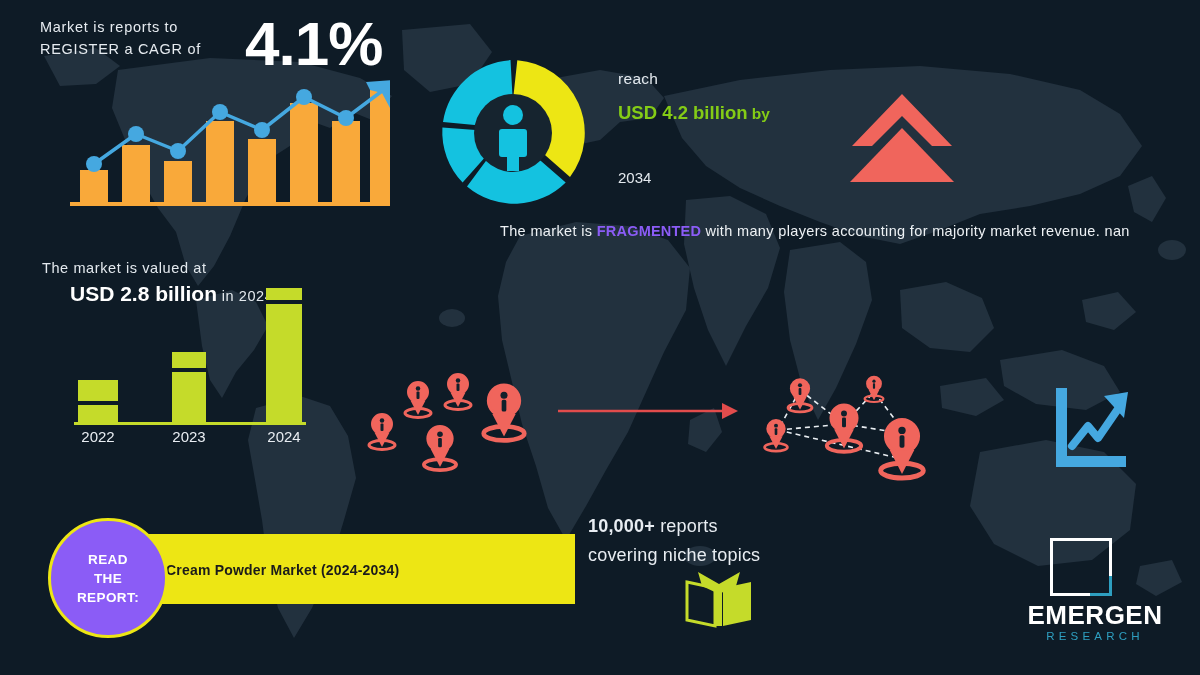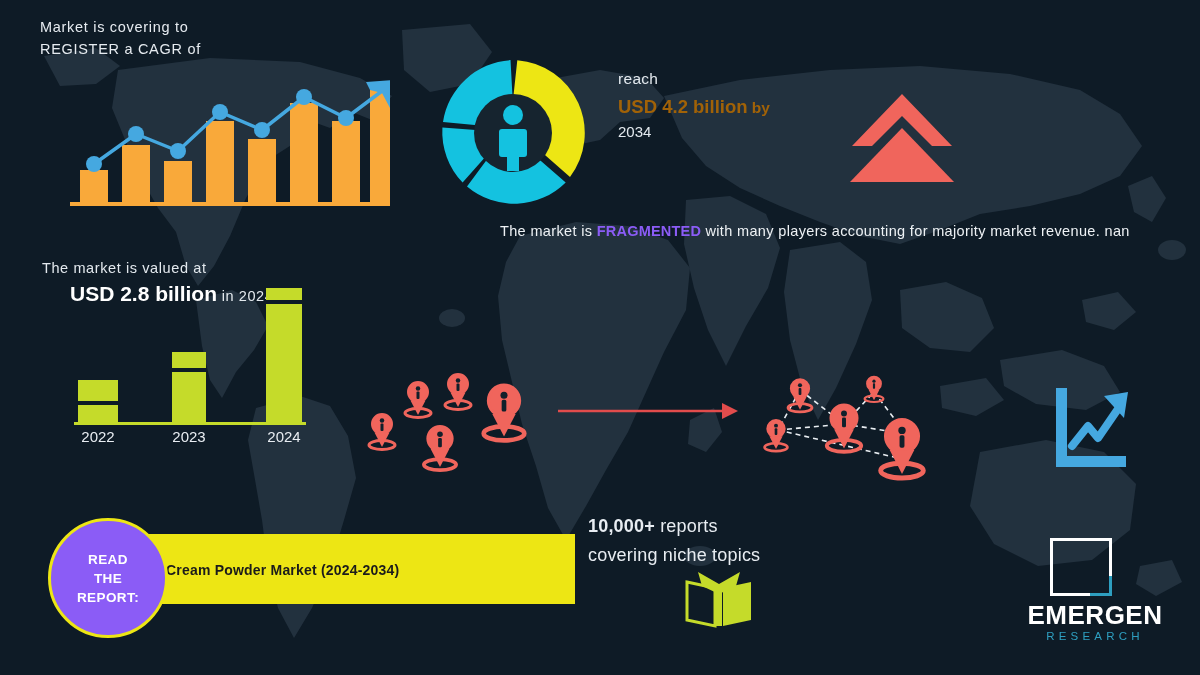--- a/index.html
+++ b/index.html
@@ -26,23 +26,23 @@
 
   
   #orange-chart { position:absolute; left:60px; top:78px; width:330px; height:130px; }
 
   
   #donut { position:absolute; left:432px; top:52px; width:162px; height:160px; }
 
   
   #forecast { position:absolute; left:618px; top:68px; width:240px; }
   #forecast .l1 { font-size:15.5px; color:#e3e9ee; line-height:22px; letter-spacing:.3px; }
-  #forecast .l2 { font-size:18.5px; font-weight:700; color:#a16207; line-height:26px; margin-top:4px; letter-spacing:0; }
+  #forecast .l2 { font-size:18.5px; font-weight:700; color:#84cc16; line-height:26px; margin-top:10px; letter-spacing:0; }
   #forecast .l2 .small { font-size:15.5px; font-weight:700; }
-  #forecast .l3 { font-size:15px; color:#e3e9ee; line-height:21px; }
+  #forecast .l3 { font-size:15px; color:#e3e9ee; line-height:21px;margin-top:40px; }
 
   #uparrow { position:absolute; left:848px; top:92px; width:108px; height:92px; }
 
   
   #fragmented { position:absolute; left:500px; top:218px; width:640px; font-size:14.5px; color:#eef2f5; line-height:26px; letter-spacing:.35px; }
   #fragmented .hl { color:#8b5cf6; font-weight:700; letter-spacing:.2px; }
 
   
   #valued { position:absolute; left:42px; top:256px; width:300px; }
   #valued .l1 { font-size:14.5px; color:#e3e9ee; line-height:24px; letter-spacing:.6px; }
@@ -121,23 +121,24 @@
       <path d="M1128 186 L1152 176 L1166 198 L1152 222 L1134 212 Z"></path>
 
       <ellipse cx="700" cy="556" rx="16" ry="10"></ellipse>
       <ellipse cx="452" cy="318" rx="13" ry="9"></ellipse>
       <ellipse cx="1172" cy="250" rx="14" ry="10"></ellipse>
     </g>
   </svg>
 
   <div id="cagr-block">
     <div id="cagr-lines">
-      <div>Market is covering to</div>
+      <div>Market is reports to</div>
       <div><span class="light">REGISTER a </span><span class="bold">CAGR</span><span class="light"> of</span></div>
     </div>
+    <div id="cagr-value">4.1%</div>
   </div>
 
   <svg id="orange-chart" viewBox="0 0 330 130">
     <g fill="#f9a93a">
       <rect x="20" y="92" width="28" height="33"></rect>
       <rect x="62" y="67" width="28" height="58"></rect>
       <rect x="104" y="83" width="28" height="42"></rect>
       <rect x="146" y="43" width="28" height="82"></rect>
       <rect x="188" y="61" width="28" height="64"></rect>
       <rect x="230" y="25" width="28" height="100"></rect>

